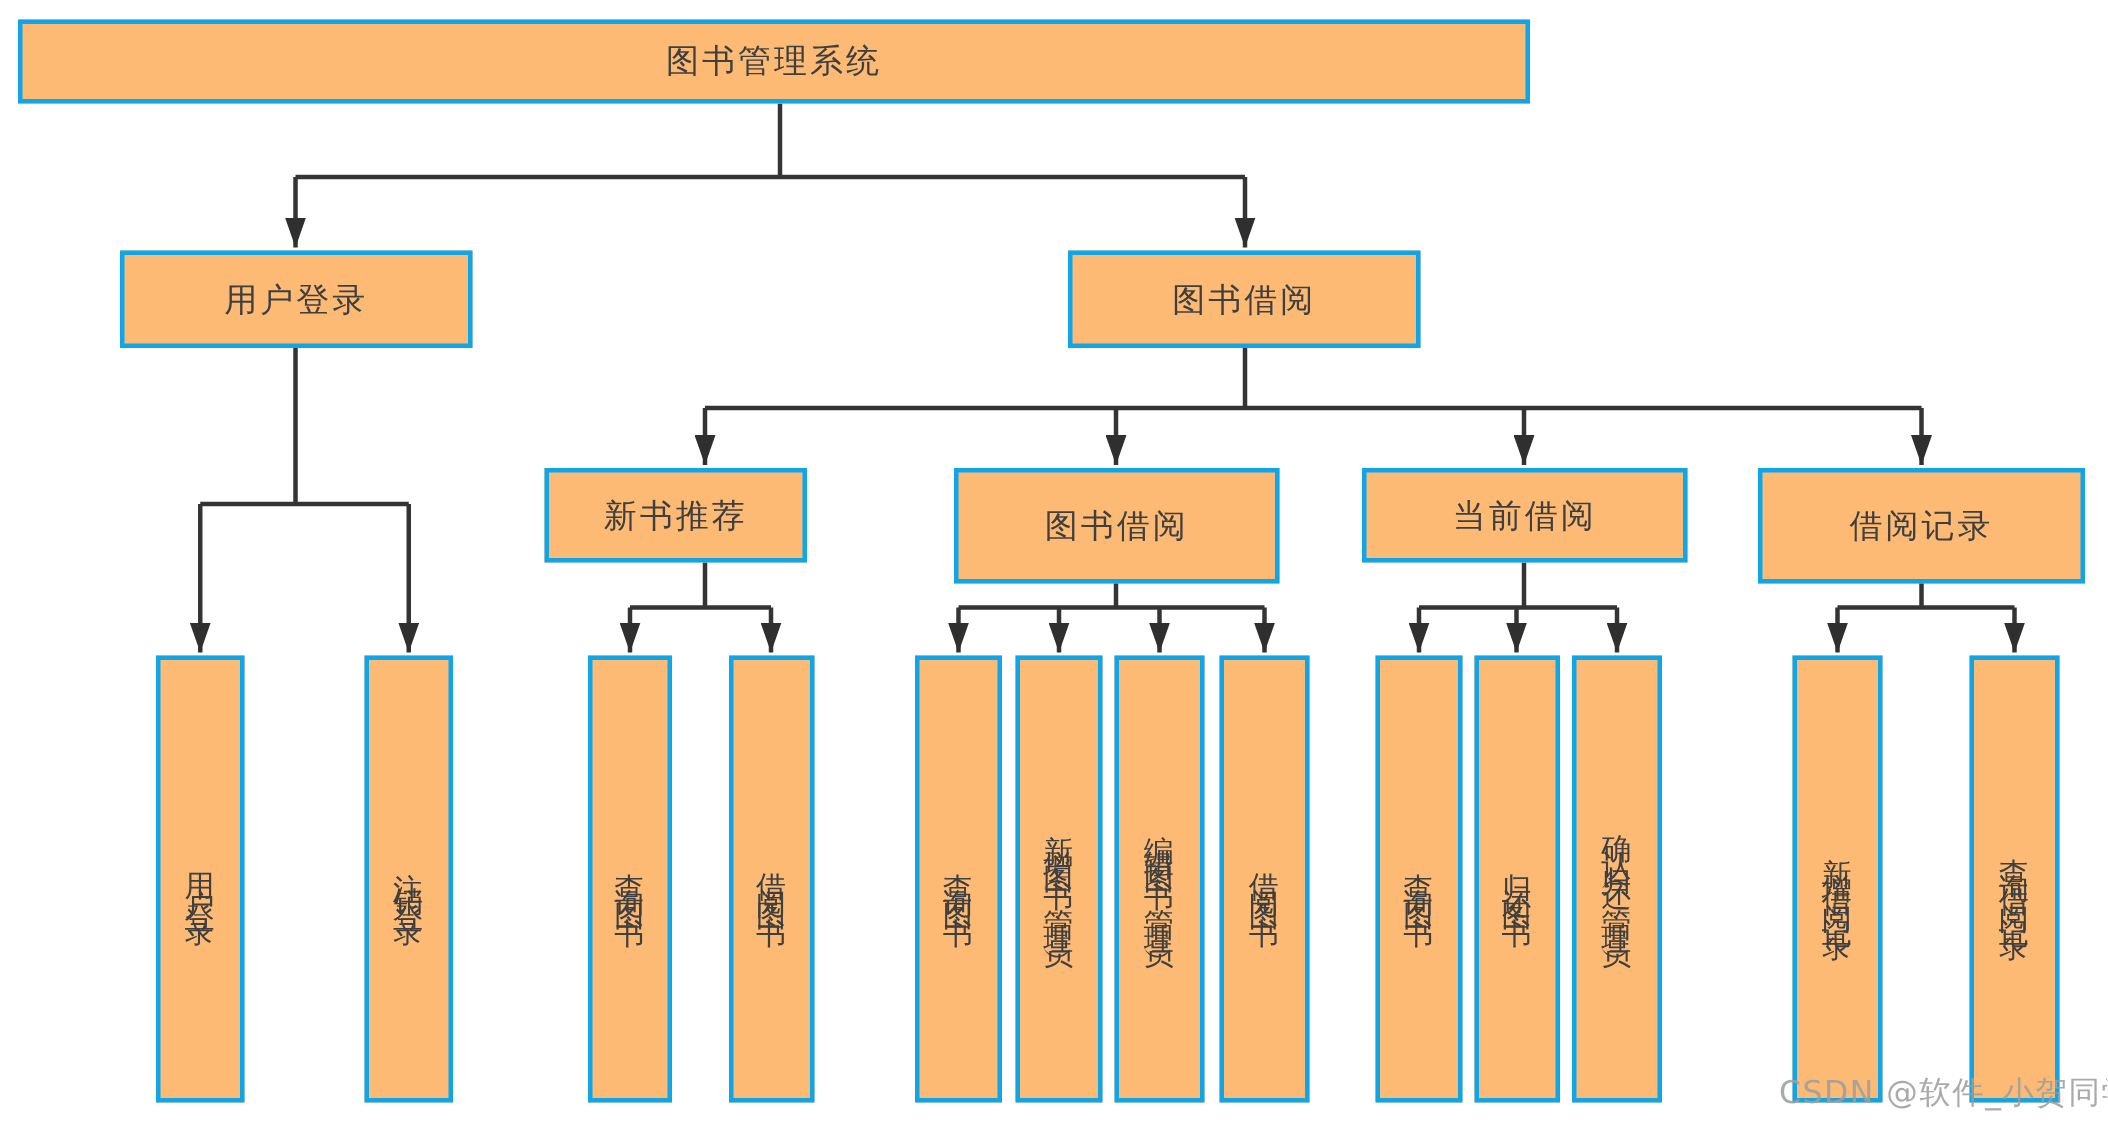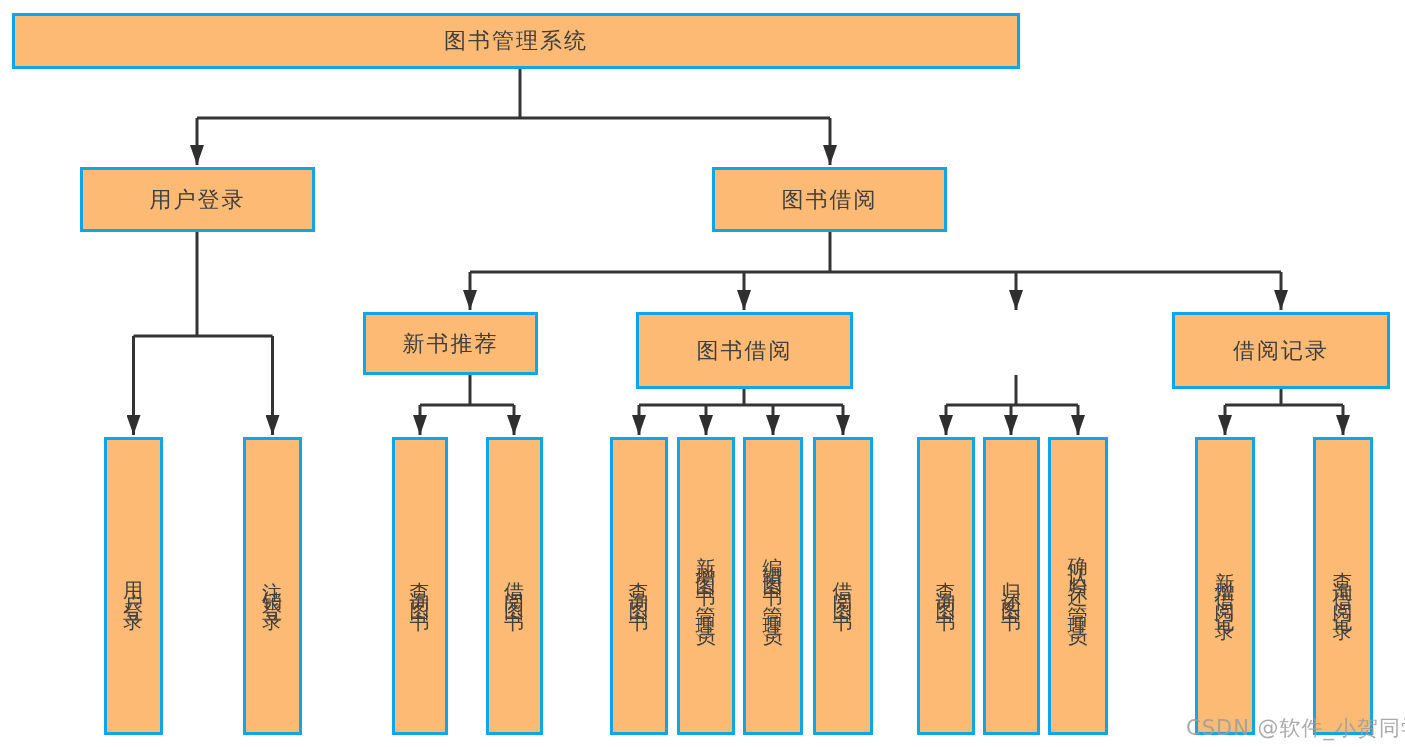--- a/index.html
+++ b/index.html
@@ -122,20 +122,23 @@
   <div class="node" style="left:712px;top:167px;width:235px;height:65px">
     <span class="lbl">图书借阅</span>
   </div>
 
   <div class="node" style="left:363px;top:312px;width:175px;height:63px">
     <span class="lbl">新书推荐</span>
   </div>
   <div class="node" style="left:636px;top:312px;width:217px;height:77px">
     <span class="lbl">图书借阅</span>
   </div>
+  <div class="node" style="left:908px;top:312px;width:217px;height:63px">
+    <span class="lbl">当前借阅</span>
+  </div>
   <div class="node" style="left:1172px;top:312px;width:218px;height:77px">
     <span class="lbl">借阅记录</span>
   </div>
 
   <div class="node vbox" style="left:104px;top:437px;width:59px;height:298px">
     <span class="vlbl">用户登录</span>
   </div>
   <div class="node vbox" style="left:243px;top:437px;width:59px;height:298px">
     <span class="vlbl">注销登录</span>
   </div>

